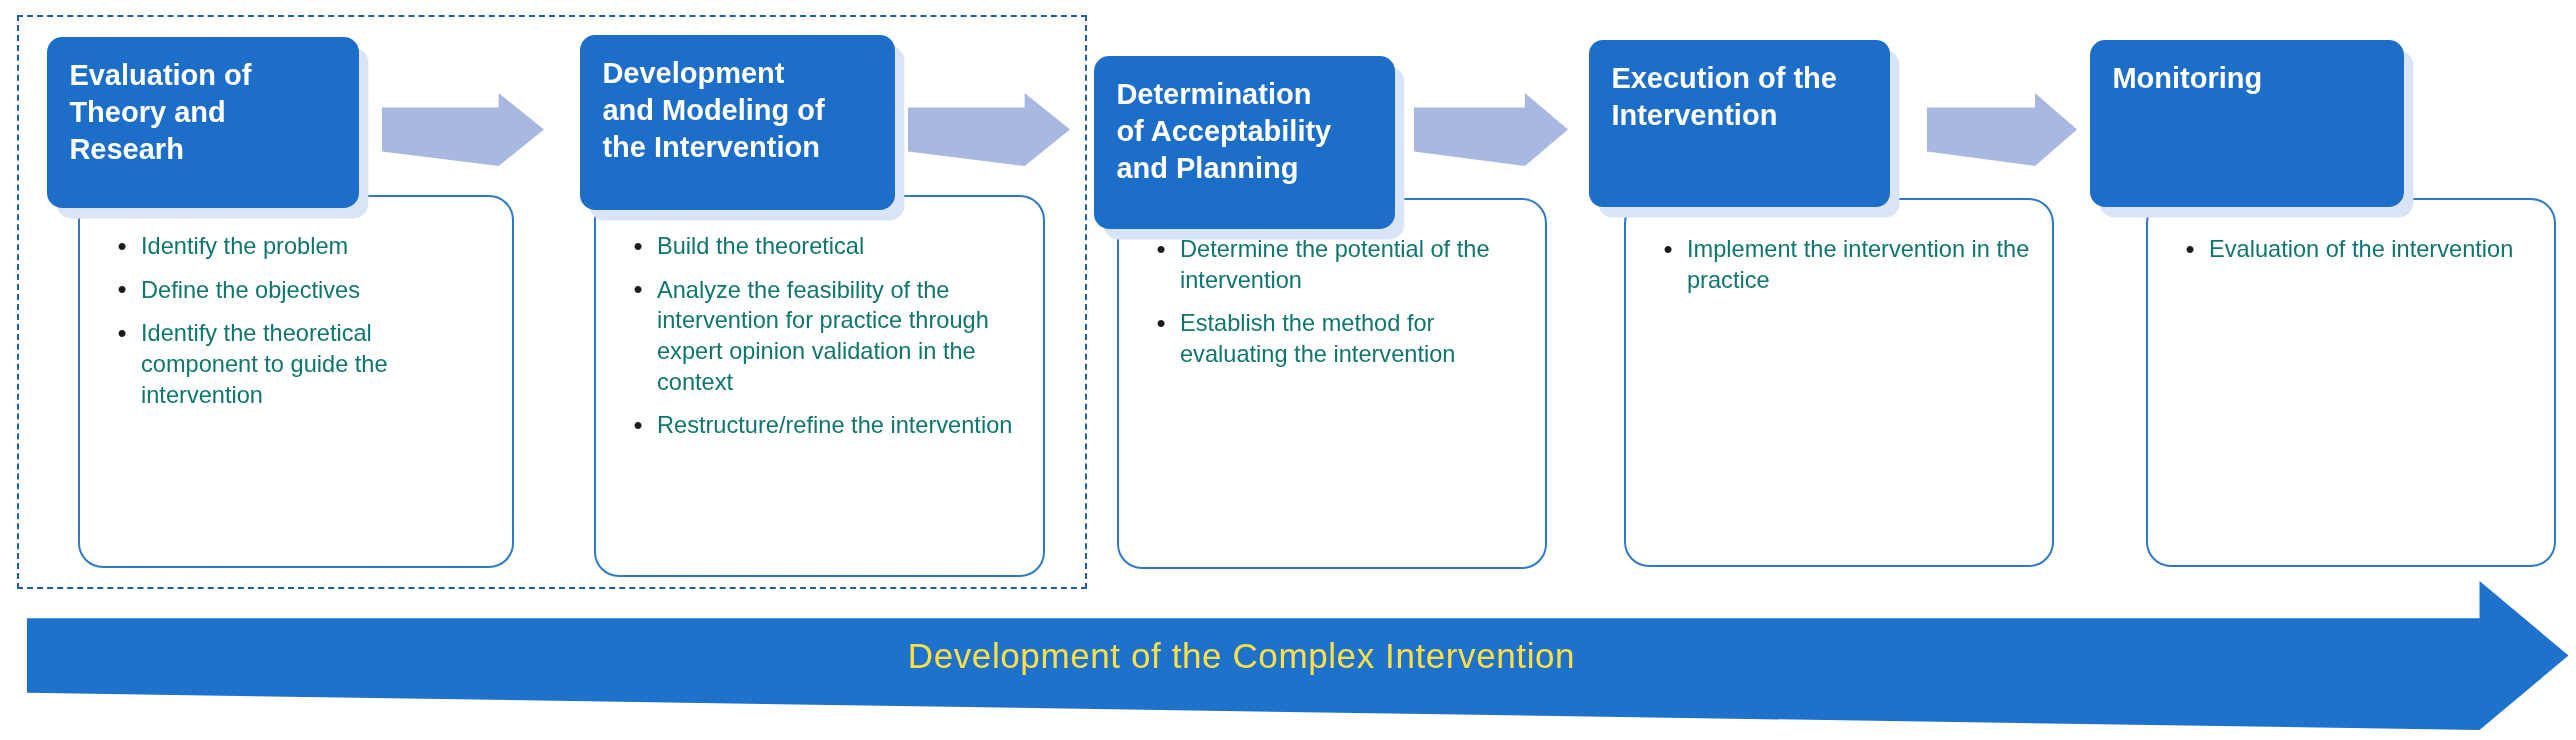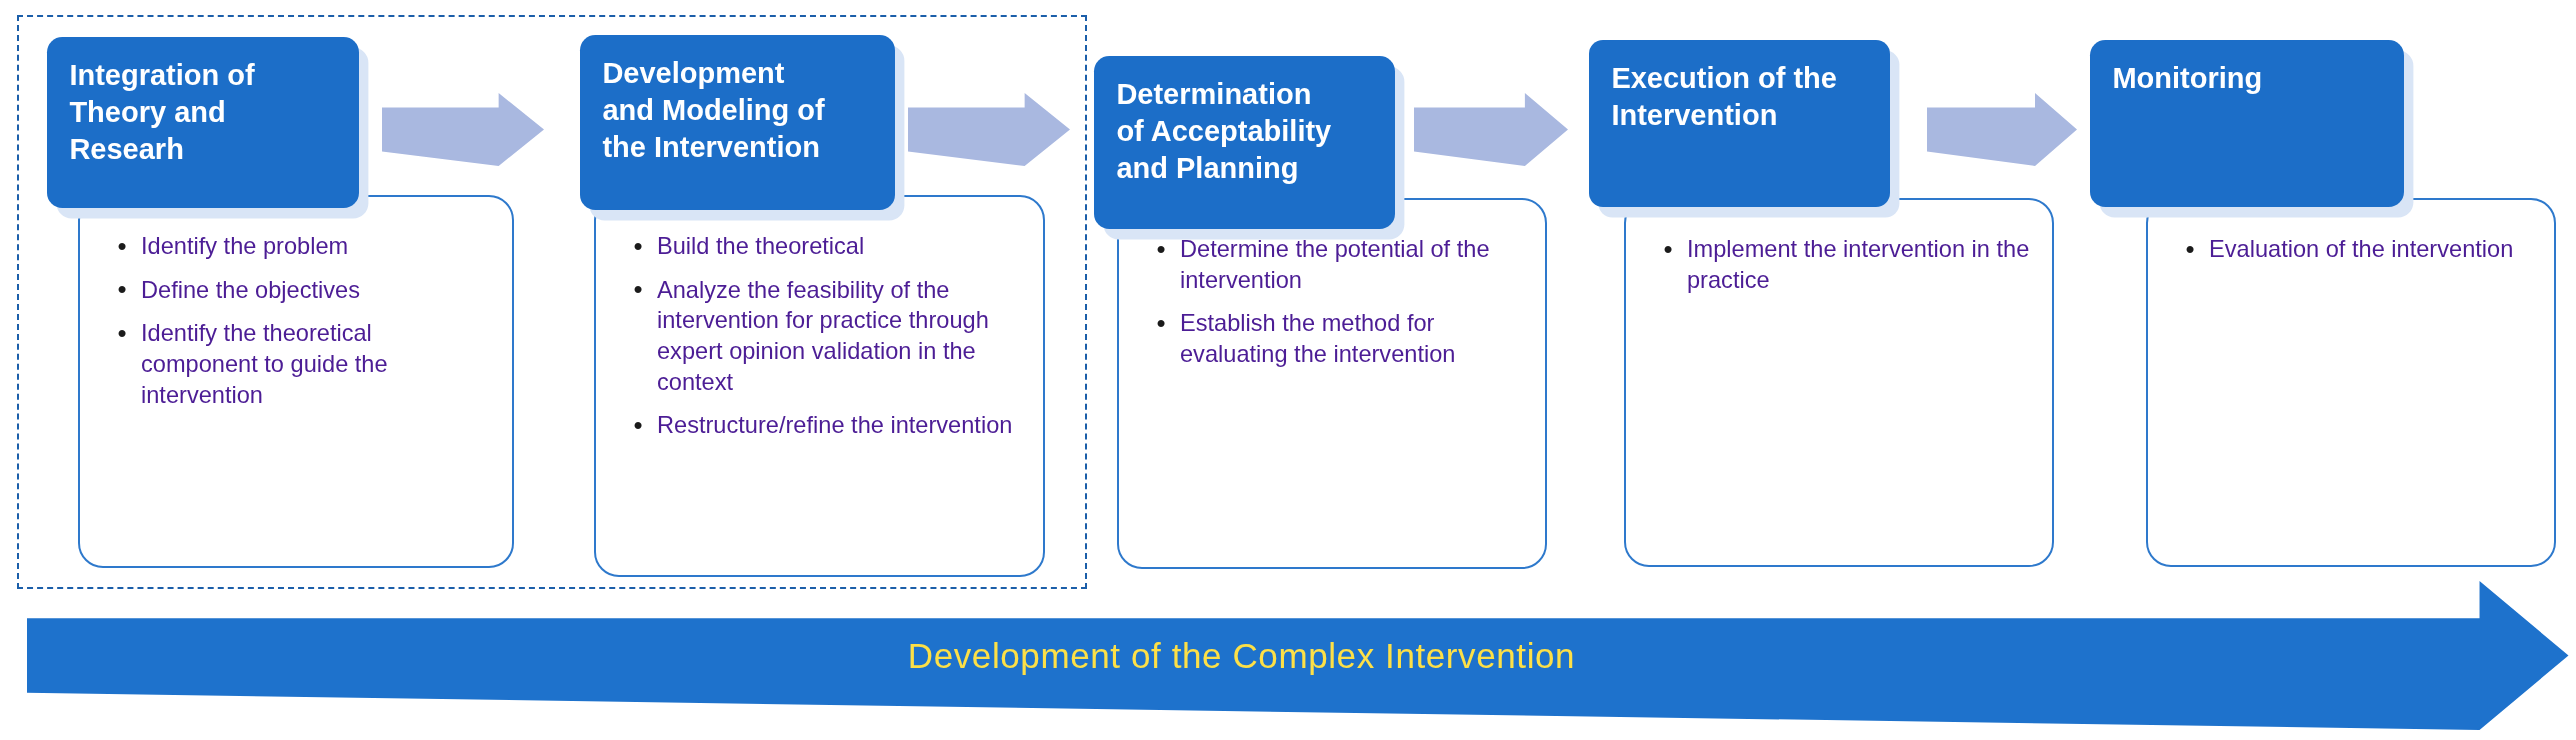--- a/index.html
+++ b/index.html
@@ -37,21 +37,21 @@
     border: 2.4px solid #2E79CC;
     border-radius: 25px;
     z-index: 2;
     box-sizing: border-box;
   }
   .bullets {
     margin: 0;
     padding: 34px 22.4px 0 34px;
     list-style: none;
     font-size: 23.6px;
-    color: #4c1d95;
+    color: #0f766e;
     line-height: 1.3;
   }
   .bullets li {
     position: relative;
     padding-left: 27px;
     margin-bottom: 13px;
   }
   .bullets li::before {
     content: "\2022";
     position: absolute;
@@ -86,21 +86,21 @@
   }
 </style>
 </head>
 <body>
 
 <div class="canvas">
 
   <div class="phase-border"></div>
 
   <div class="stage-header" style="left:47px; top:37px; width:312px; height:171px;">
-    <span class="line">Integration of</span>
+    <span class="line">Evaluation of</span>
     <span class="line">Theory and</span>
     <span class="line">Researh</span>
   </div>
   <div class="white-box" style="left:78px; top:195px; width:436px; height:373px;">
     <ul class="bullets">
       <li>Identify the problem</li>
       <li>Define the objectives</li>
       <li>Identify the theoretical component to guide the intervention</li>
     </ul>
   </div>

